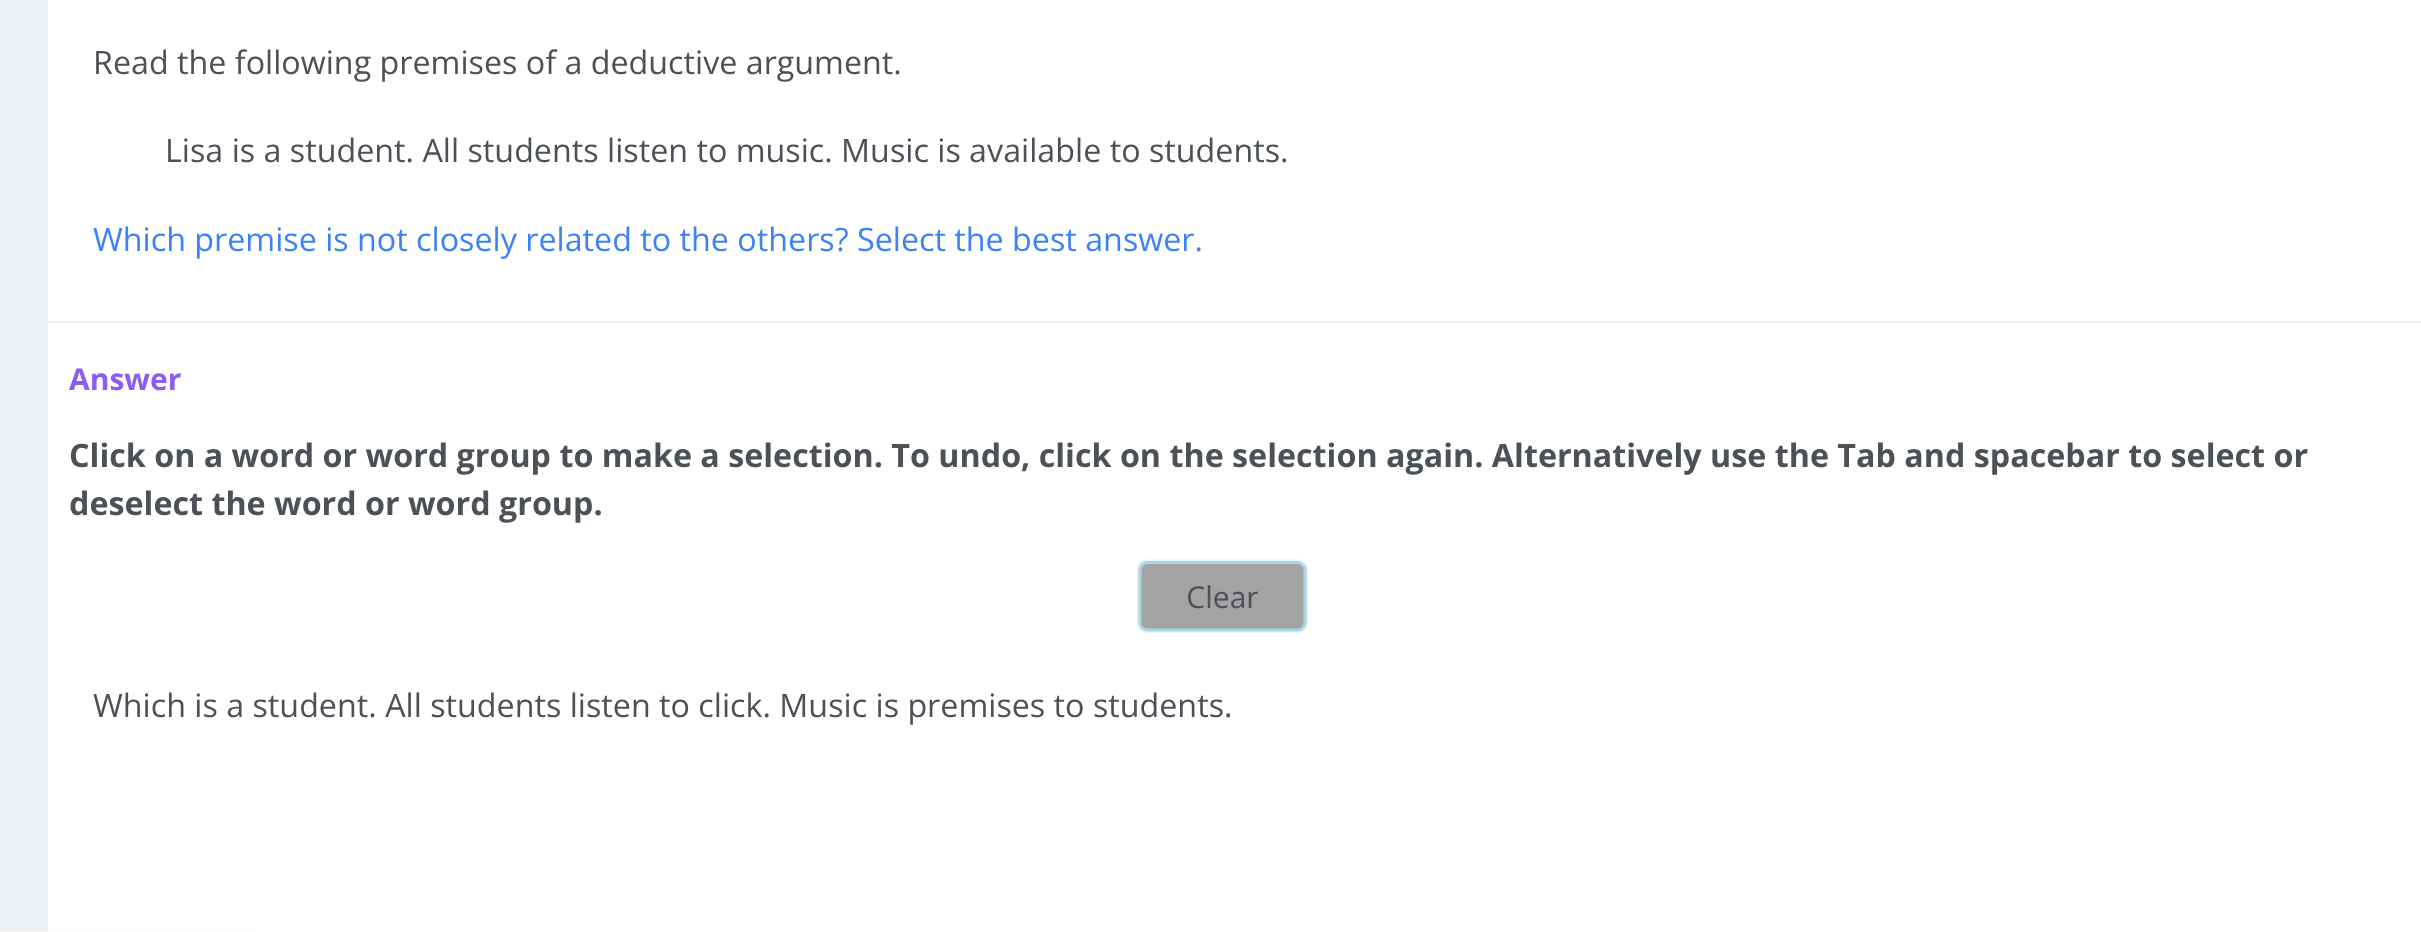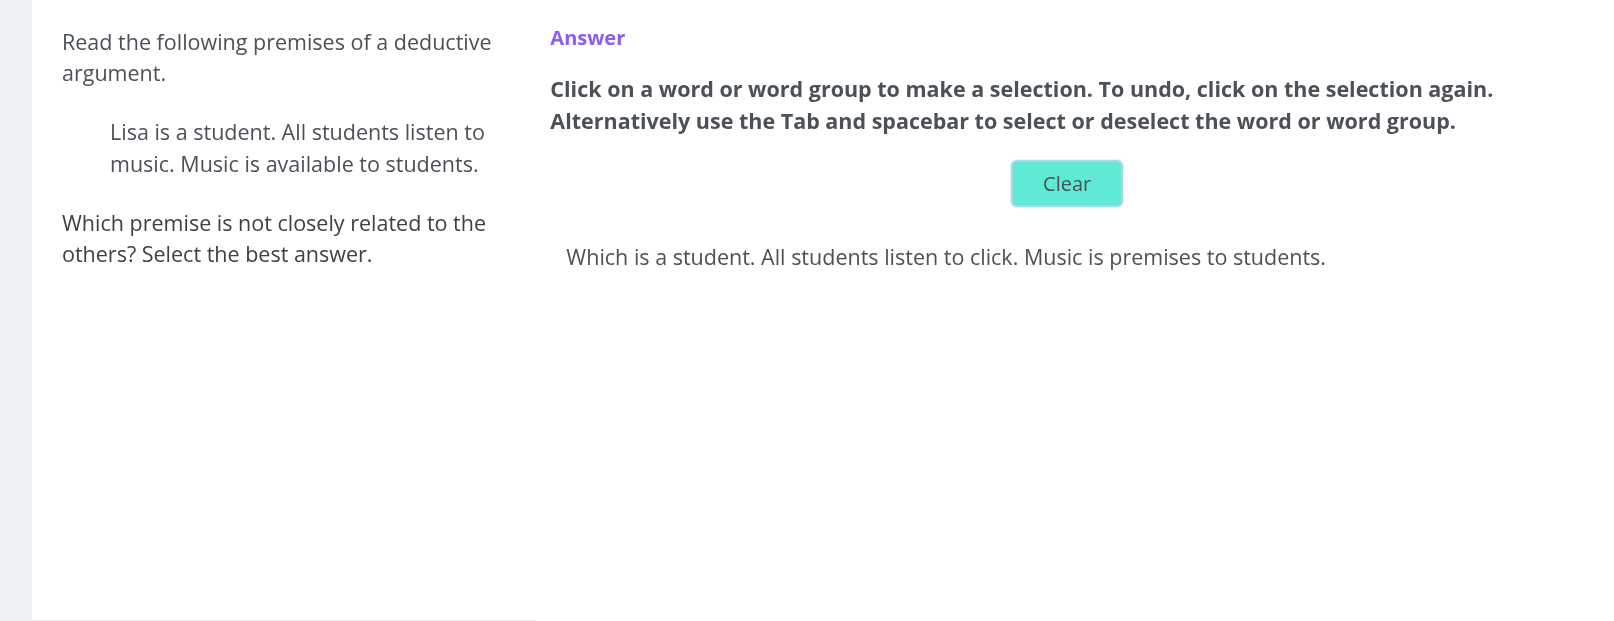--- a/index.html
+++ b/index.html
@@ -21,21 +21,21 @@
     }
     .sidebar-sliver {
       width: 32px;
       background: #eef1f3;
       flex: 0 0 32px;
     }
     .content {
       flex: 1;
       background: #ffffff;
       display: flex;
-      flex-direction: row;
+      flex-direction: column;
     }
     .question-block {
       padding: 26px 30px 38px 30px;
       border-bottom: 1px solid #e5e7ea;
     }
     .q-intro {
       font-size: 21.5px;
       line-height: 1.45;
       color: #4b5157;
       margin-bottom: 28px;
@@ -43,21 +43,21 @@
     .q-premises {
       font-size: 21.5px;
       line-height: 1.45;
       color: #4b5157;
       padding-left: 48px;
       margin-bottom: 28px;
     }
     .q-followup {
       font-size: 21.5px;
       line-height: 1.45;
-      color: #404040;
+      color: #3b82f6;
     }
     .answer-block {
       padding: 24px 30px 38px 14px;
     }
     .answer-heading {
       font-size: 20px;
       font-weight: 700;
       color: #8b5cf6;
       margin-bottom: 22px;
     }
@@ -70,21 +70,21 @@
     }
     .clear-wrap {
       display: flex;
       justify-content: center;
       margin-bottom: 34px;
     }
     .clear-button {
       font-family: inherit;
       font-size: 20px;
       color: #4b5157;
-      background: #5eead4;
+      background: #a3a3a3;
       border: 2px solid #a8d6e8;
       border-radius: 6px;
       padding: 8px 30px;
       cursor: pointer;
       box-shadow: 0 0 0 1px rgba(168,214,232,0.3);
     }
     .selectable-row {
       padding-left: 16px;
       font-size: 21.5px;
       line-height: 1.5;

